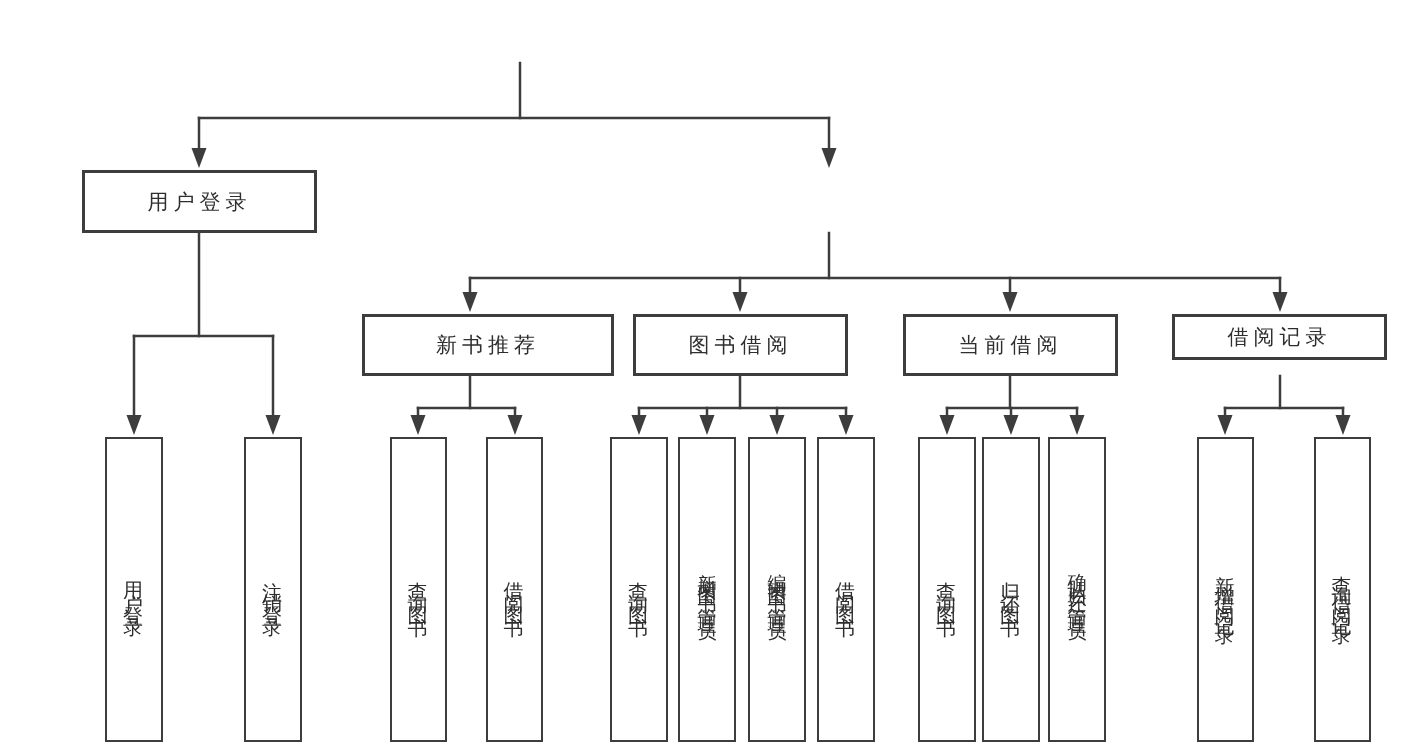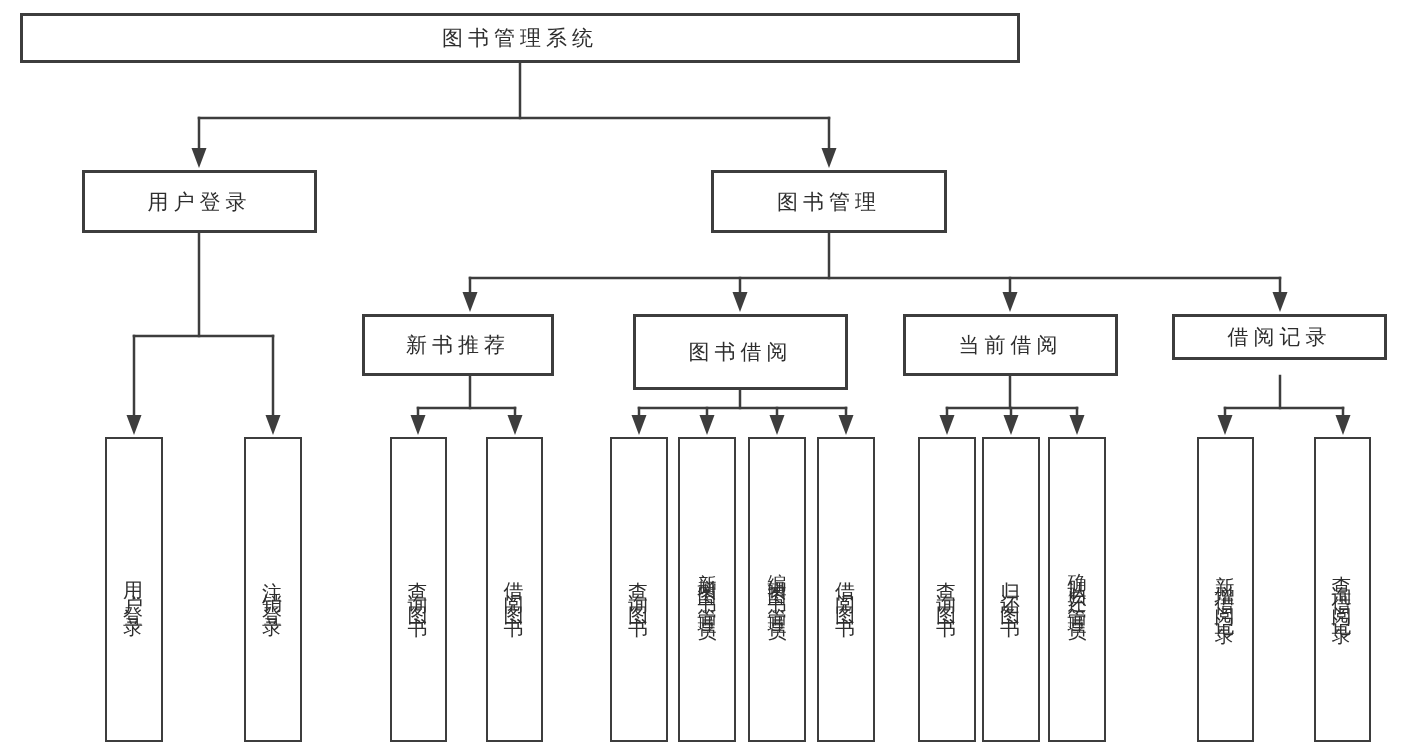--- a/index.html
+++ b/index.html
@@ -123,27 +123,25 @@
     <g>
       <line class="cline" x1="1280" y1="376" x2="1280" y2="408"></line>
       <line class="cline" x1="1225" y1="408" x2="1343" y2="408"></line>
       <line class="cline" x1="1225" y1="408" x2="1225" y2="419"></line>
       <polygon class="ahead" points="1225,435 1217.5,415 1232.5,415"></polygon>
       <line class="cline" x1="1343" y1="408" x2="1343" y2="419"></line>
       <polygon class="ahead" points="1343,435 1335.5,415 1350.5,415"></polygon>
     </g>
   </svg>
 
-  <div class="node" style="left:20px;top:13px;width:1000px;height:50px;">图书管理系统</div>
 
   <div class="node" style="left:82px;top:170px;width:235px;height:63px;">用户登录</div>
-  <div class="node" style="left:711px;top:170px;width:236px;height:63px;">图书管理</div>
 
-  <div class="node" style="left:362px;top:314px;width:192px;height:62px;">新书推荐</div>
-  <div class="node" style="left:633px;top:314px;width:215px;height:76px;">图书借阅</div>
+  <div class="node" style="left:362px;top:314px;width:252px;height:62px;">新书推荐</div>
+  <div class="node" style="left:633px;top:314px;width:215px;height:62px;">图书借阅</div>
   <div class="node" style="left:903px;top:314px;width:215px;height:62px;">当前借阅</div>
   <div class="node" style="left:1172px;top:314px;width:215px;height:46px;">借阅记录</div>
 
   <div class="node vnode" style="left:105px;top:437px;width:58px;height:305px;">用户登录</div>
   <div class="node vnode" style="left:244px;top:437px;width:58px;height:305px;">注销登录</div>
 
   <div class="node vnode" style="left:390px;top:437px;width:57px;height:305px;">查询图书</div>
   <div class="node vnode" style="left:486px;top:437px;width:57px;height:305px;">借阅图书</div>
 
   <div class="node vnode" style="left:610px;top:437px;width:58px;height:305px;">查询图书</div>

